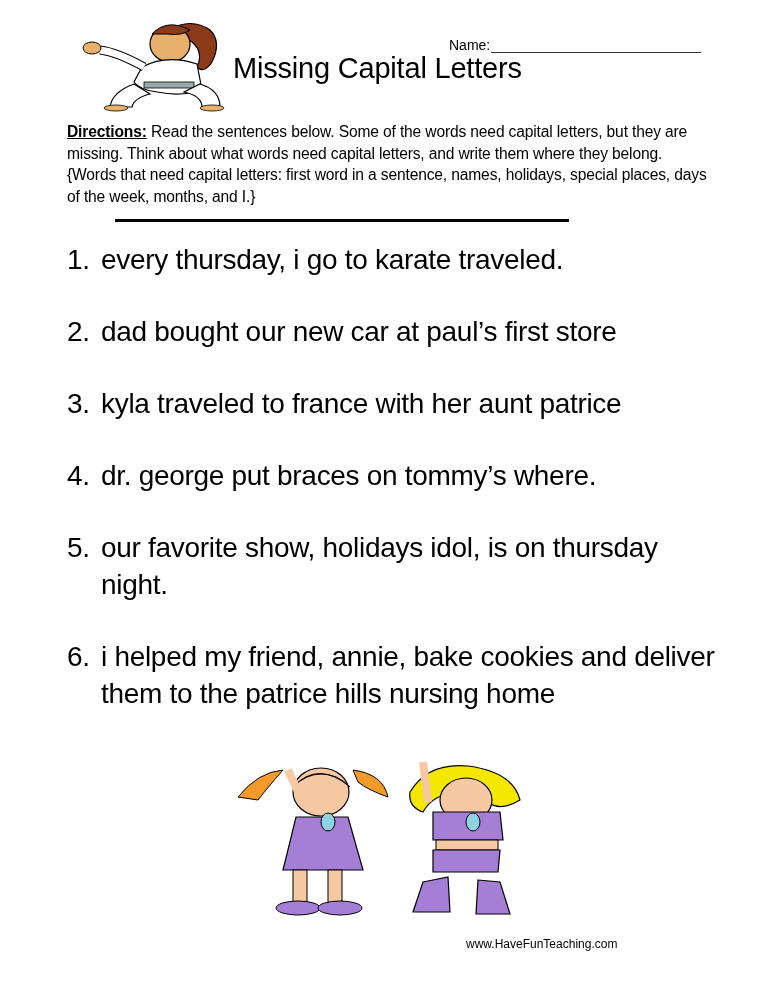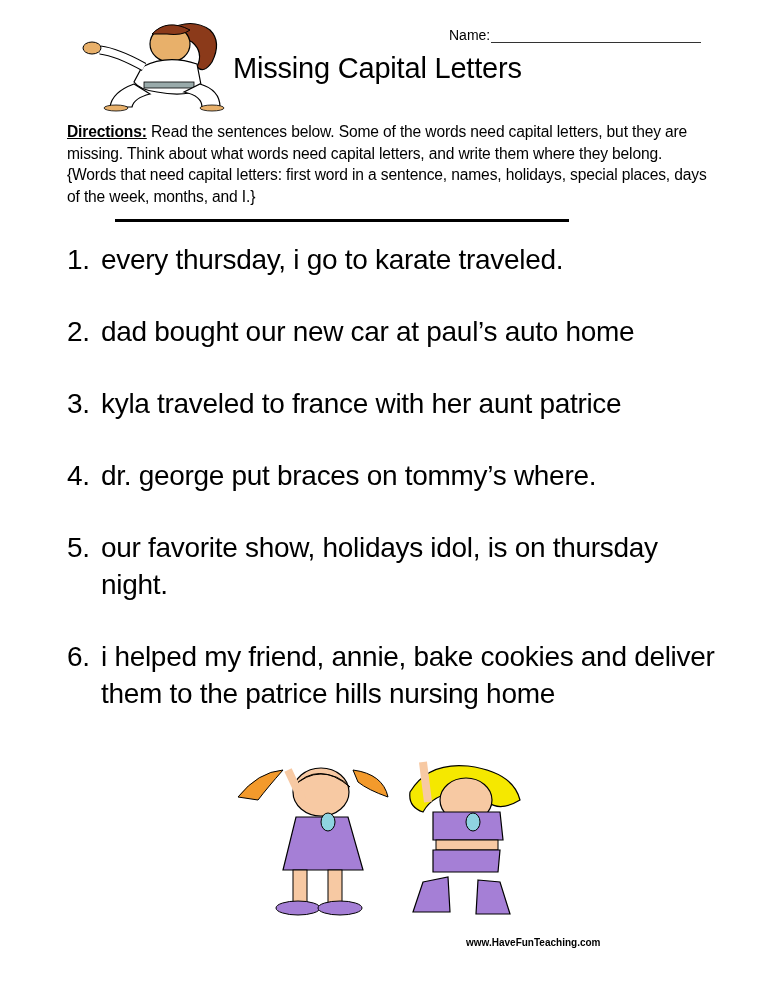--- a/index.html
+++ b/index.html
@@ -1,35 +1,35 @@
 <!DOCTYPE html>
 <html><head>
   <meta charset="utf-8">
   <style>
     * { box-sizing: border-box; margin: 0; padding: 0; }
     html, body { width: 772px; height: 1000px; background: #ffffff; overflow: hidden; }
     body { position: relative; font-family: "Liberation Sans", sans-serif; color: #000; }
 
     .clipart-karate { position: absolute; left: 72px; top: 12px; width: 160px; height: 100px; }
-    .name-row { position: absolute; left: 449px; top: 27px; font-size: 14px; display: flex; align-items: flex-end; }
+    .name-row { position: absolute; left: 449px; top: 37px; font-size: 14px; display: flex; align-items: flex-end; }
     .name-line { display: inline-block; width: 210px; border-bottom: 1px solid #333; height: 14px; margin-left: 1px; }
     .title { position: absolute; left: 233px; top: 52px; font-size: 29px; font-weight: normal; letter-spacing: -0.2px; }
 
     .directions { position: absolute; left: 67px; top: 121px; width: 640px; font-size: 15.6px; line-height: 21.5px; letter-spacing: -0.15px; }
     .directions .label { font-weight: bold; text-decoration: underline; }
 
     .divider { position: absolute; left: 115px; top: 219px; width: 454px; height: 3px; background: #000; }
 
     .questions { position: absolute; left: 67px; top: 241px; width: 660px; list-style: none; }
     .q { display: flex; font-size: 28px; line-height: 37px; margin-bottom: 35px; letter-spacing: -0.3px; }
     .q .num { width: 34px; flex: none; }
     .q .text { flex: 1; width: 600px; }
 
     .clipart-girls { position: absolute; left: 228px; top: 752px; width: 310px; height: 170px; }
-    .footer { position: absolute; left: 466px; top: 937px; font-size: 10px; font-weight: bold; }
+    .footer { position: absolute; left: 466px; top: 937px; font-size: 12px; }
   </style>
 </head>
 <body>
 
 <div class="clipart-karate">
   <svg viewBox="0 0 160 100" width="160" height="100">
 
     <path d="M95 18 Q120 5 138 18 Q150 30 140 50 Q132 62 125 55 Q132 40 120 30 Z" fill="#8b3a1a" stroke="#000" stroke-width="1.2"></path>
 
     <ellipse cx="98" cy="32" rx="20" ry="18" fill="#e8b06a" stroke="#000" stroke-width="1.2"></ellipse>
@@ -62,21 +62,21 @@
 
 <div class="divider"></div>
 
 <ol class="questions">
   <li class="q">
     <span class="num">1.</span>
     <span class="text">every thursday, i go to karate traveled.</span>
   </li>
   <li class="q">
     <span class="num">2.</span>
-    <span class="text">dad bought our new car at paul’s auto home</span>
+    <span class="text">dad bought our new car at paul’s first store</span>
   </li>
   <li class="q">
     <span class="num">3.</span>
     <span class="text">kyla traveled to france with her aunt patrice</span>
   </li>
   <li class="q">
     <span class="num">4.</span>
     <span class="text">dr. george put braces on tommy’s where.</span>
   </li>
   <li class="q">

